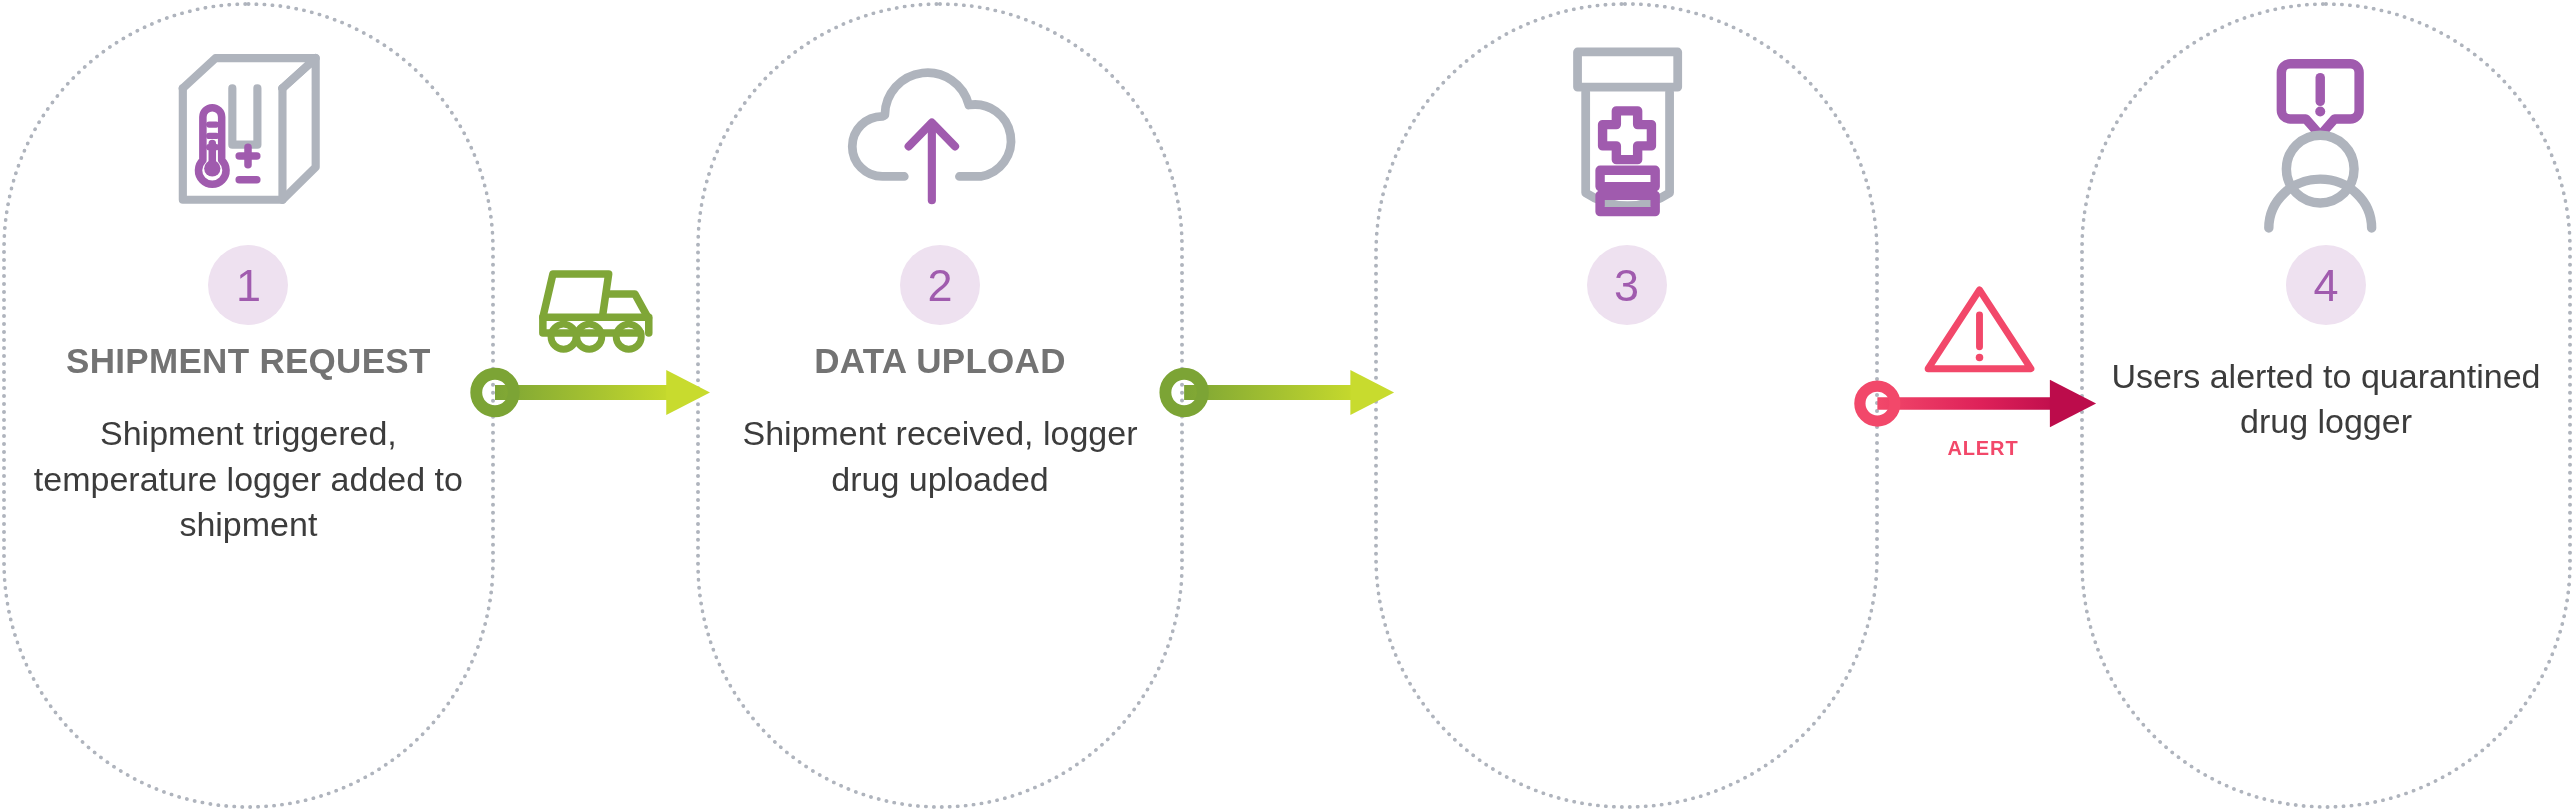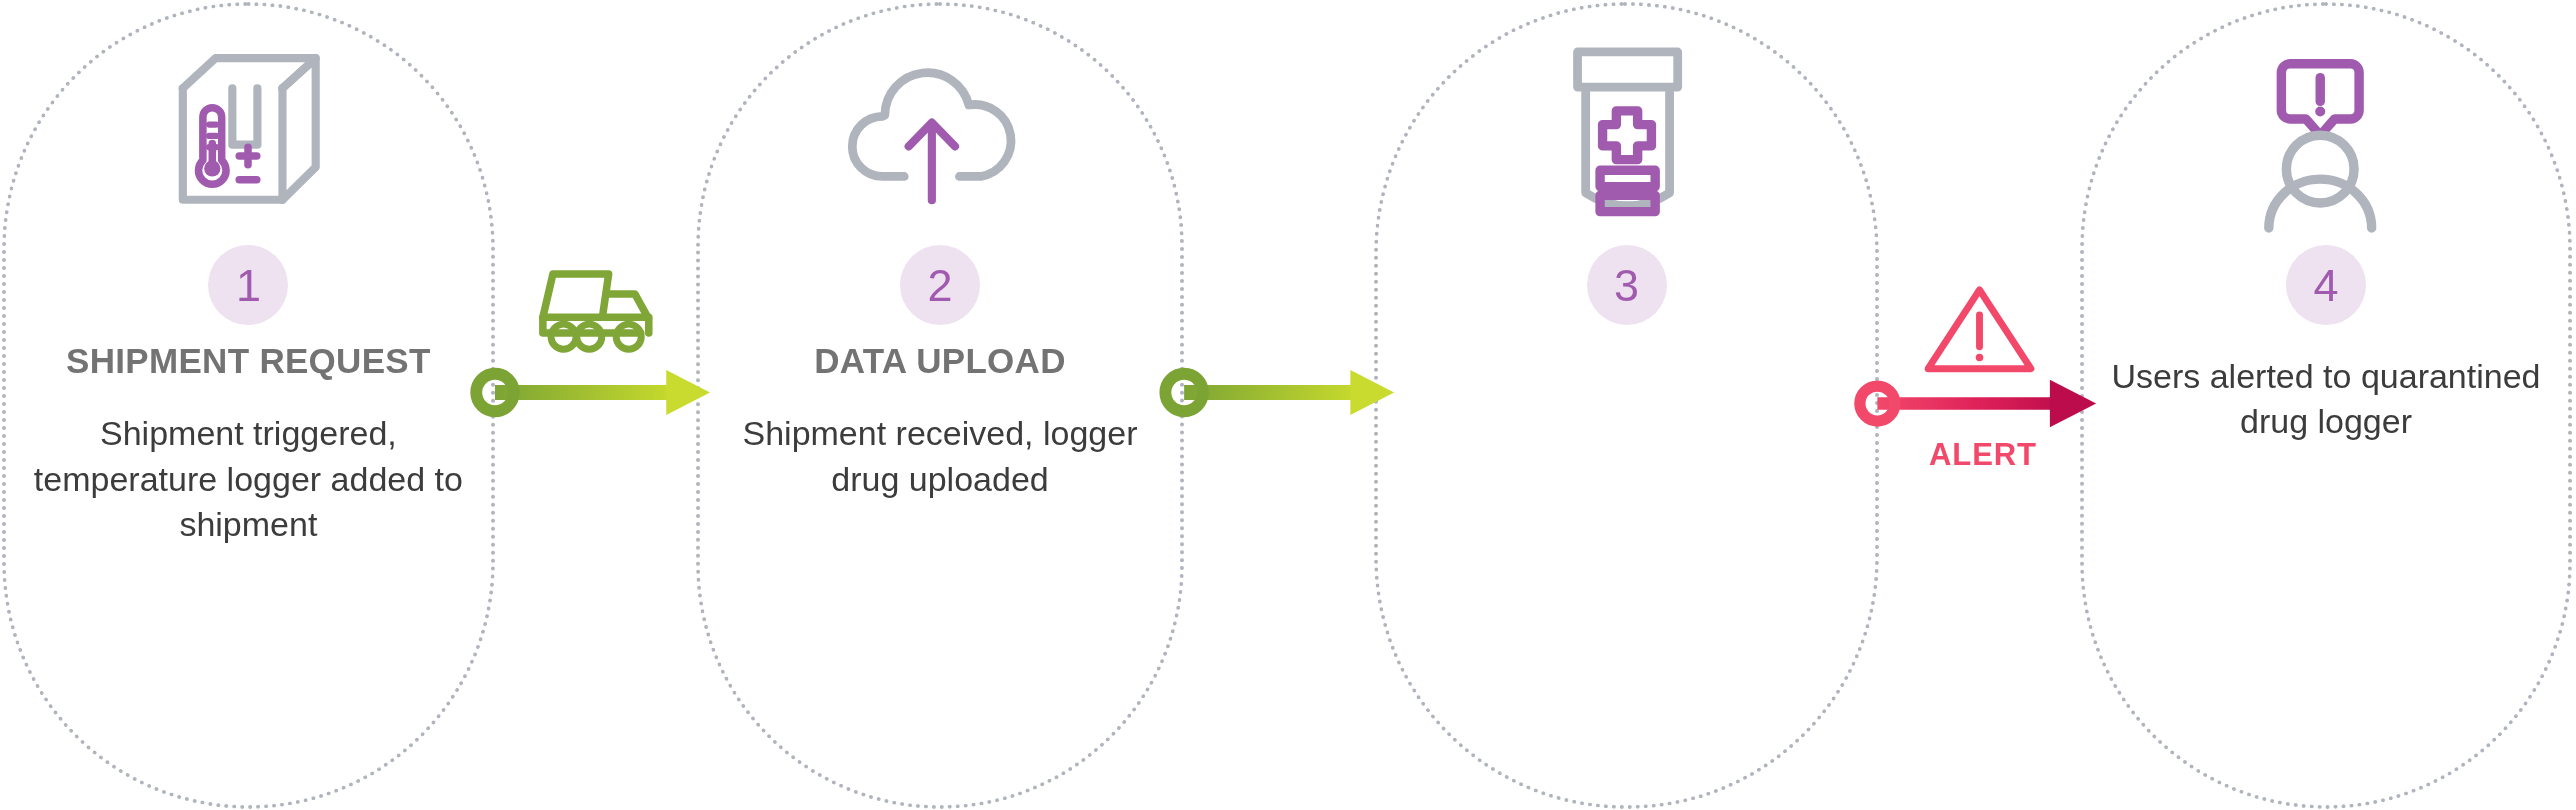--- a/index.html
+++ b/index.html
@@ -62,21 +62,21 @@
     text-align:center;
     font-weight:400;
     max-width:94%;
   }
 
   
   .connector{position:absolute;}
   .conn-icon{position:absolute;}
   .conn-label{
     position:absolute;
-    font-size:31px;font-weight:bold;letter-spacing:0.9px;
+    font-size:20px;font-weight:bold;letter-spacing:0.9px;
     color:#F2486A;
     text-align:center;width:100%;
   }
   svg{display:block;overflow:visible;}
 </style>
 </head>
 <body>
 
 <div id="stage">
 

